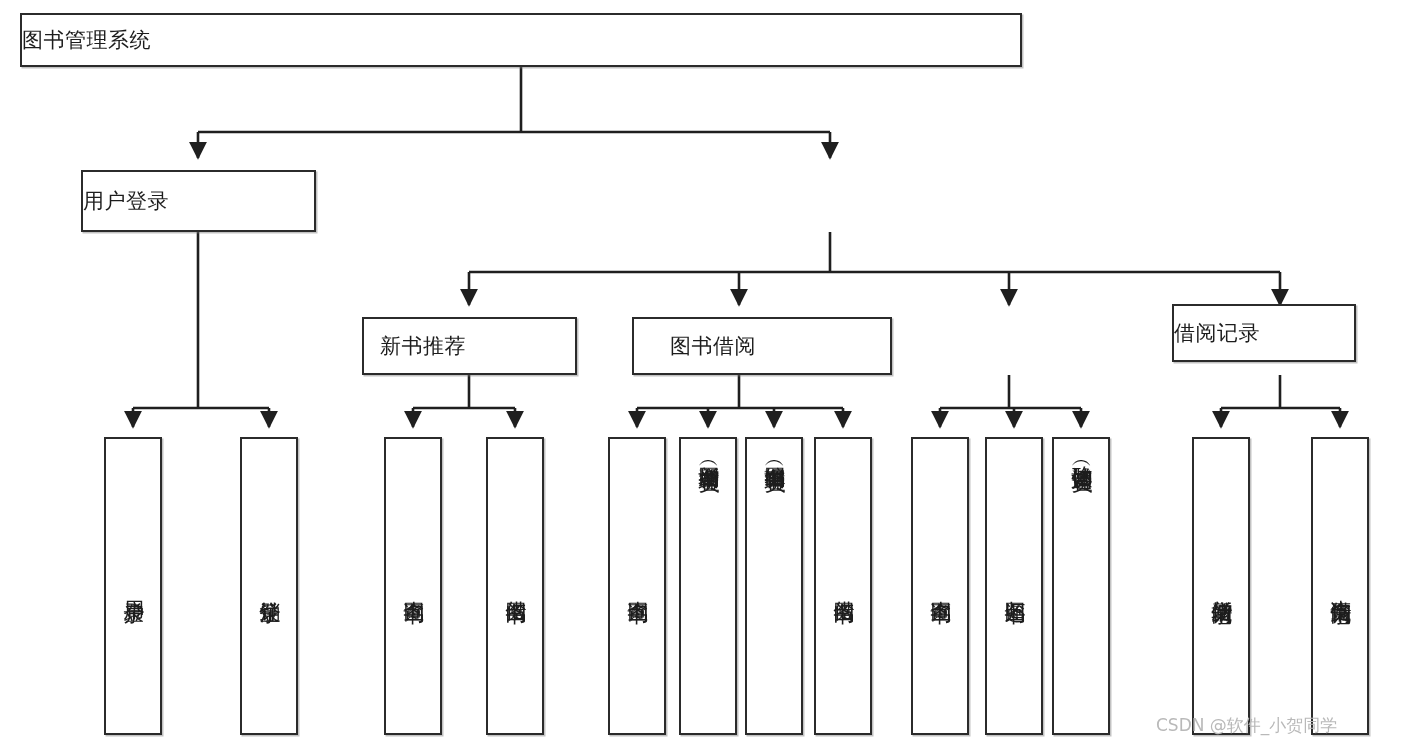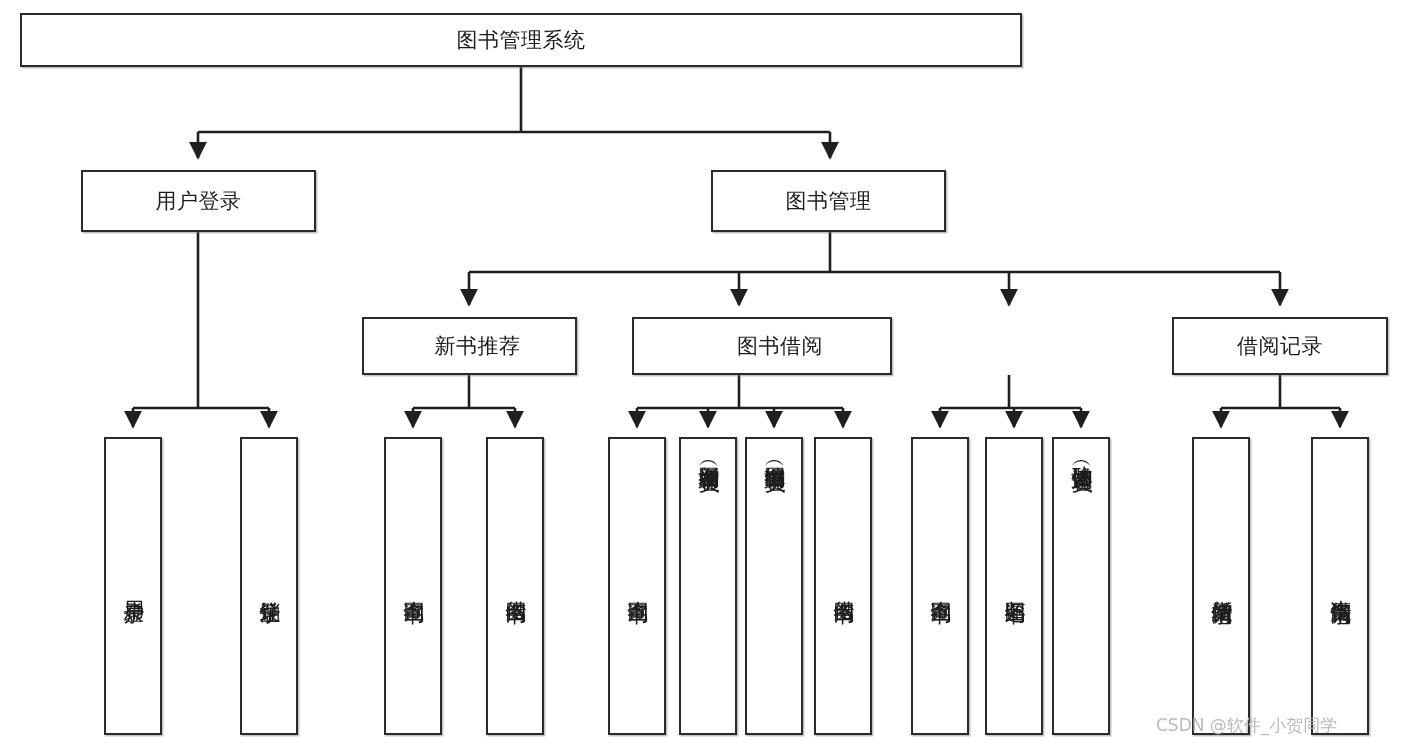--- a/index.html
+++ b/index.html
@@ -22,21 +22,20 @@
     width: 1405px; height: 747px;
     pointer-events: none;
   }
   .node {
     position: absolute;
     background: #ffffff;
     border: 2.5px solid #2b2b2b;
     box-shadow: 1.5px 1.5px 0 rgba(120,120,120,0.45);
     display: flex;
     align-items: center;
-    justify-content: center;
     z-index: 2;
   }
   .node .lbl {
     color: #1d1d1d;
     font-size: 21px;
     line-height: 1.15;
     white-space: nowrap;
     letter-spacing: 0.5px;
   }
   .node.leaf {
@@ -120,31 +119,28 @@
     </g>
   </svg>
 
   <div class="node" id="n-root" style="left: 20px; top: 13px; width: 1002px; height: 54px;">
     <span class="lbl">图书管理系统</span>
   </div>
 
   <div class="node" id="n-l2-0" style="left: 81px; top: 170px; width: 235px; height: 62px;">
     <span class="lbl">用户登录</span>
   </div>
-  <div class="node" id="n-l2-1" style="left: 711px; top: 170px; width: 235px; height: 62px;">
-    <span class="lbl">图书管理</span>
-  </div>
 
   <div class="node" id="n-l3-0" style="left: 362px; top: 317px; width: 215px; height: 58px; padding-left: 16px;">
     <span class="lbl">新书推荐</span>
   </div>
   <div class="node" id="n-l3-1" style="left: 632px; top: 317px; width: 260px; height: 58px; padding-left: 36px;">
     <span class="lbl">图书借阅</span>
   </div>
-  <div class="node" id="n-l3-3" style="left: 1172px; top: 317px; width: 216px; height: 58px;">
+  <div class="node" id="n-l3-3" style="left: 1172px; top: 304px; width: 184px; height: 58px;">
     <span class="lbl">借阅记录</span>
   </div>
 
   <div class="node leaf mid-text" id="n-lf-0" style="left: 104px; top: 437px; width: 58px; height: 298px;">
     <span class="lbl">用户登录</span>
   </div>
   <div class="node leaf mid-text" id="n-lf-1" style="left: 240px; top: 437px; width: 58px; height: 298px;">
     <span class="lbl">注销登录</span>
   </div>
   <div class="node leaf mid-text" id="n-lf-2" style="left: 384px; top: 437px; width: 58px; height: 298px;">

